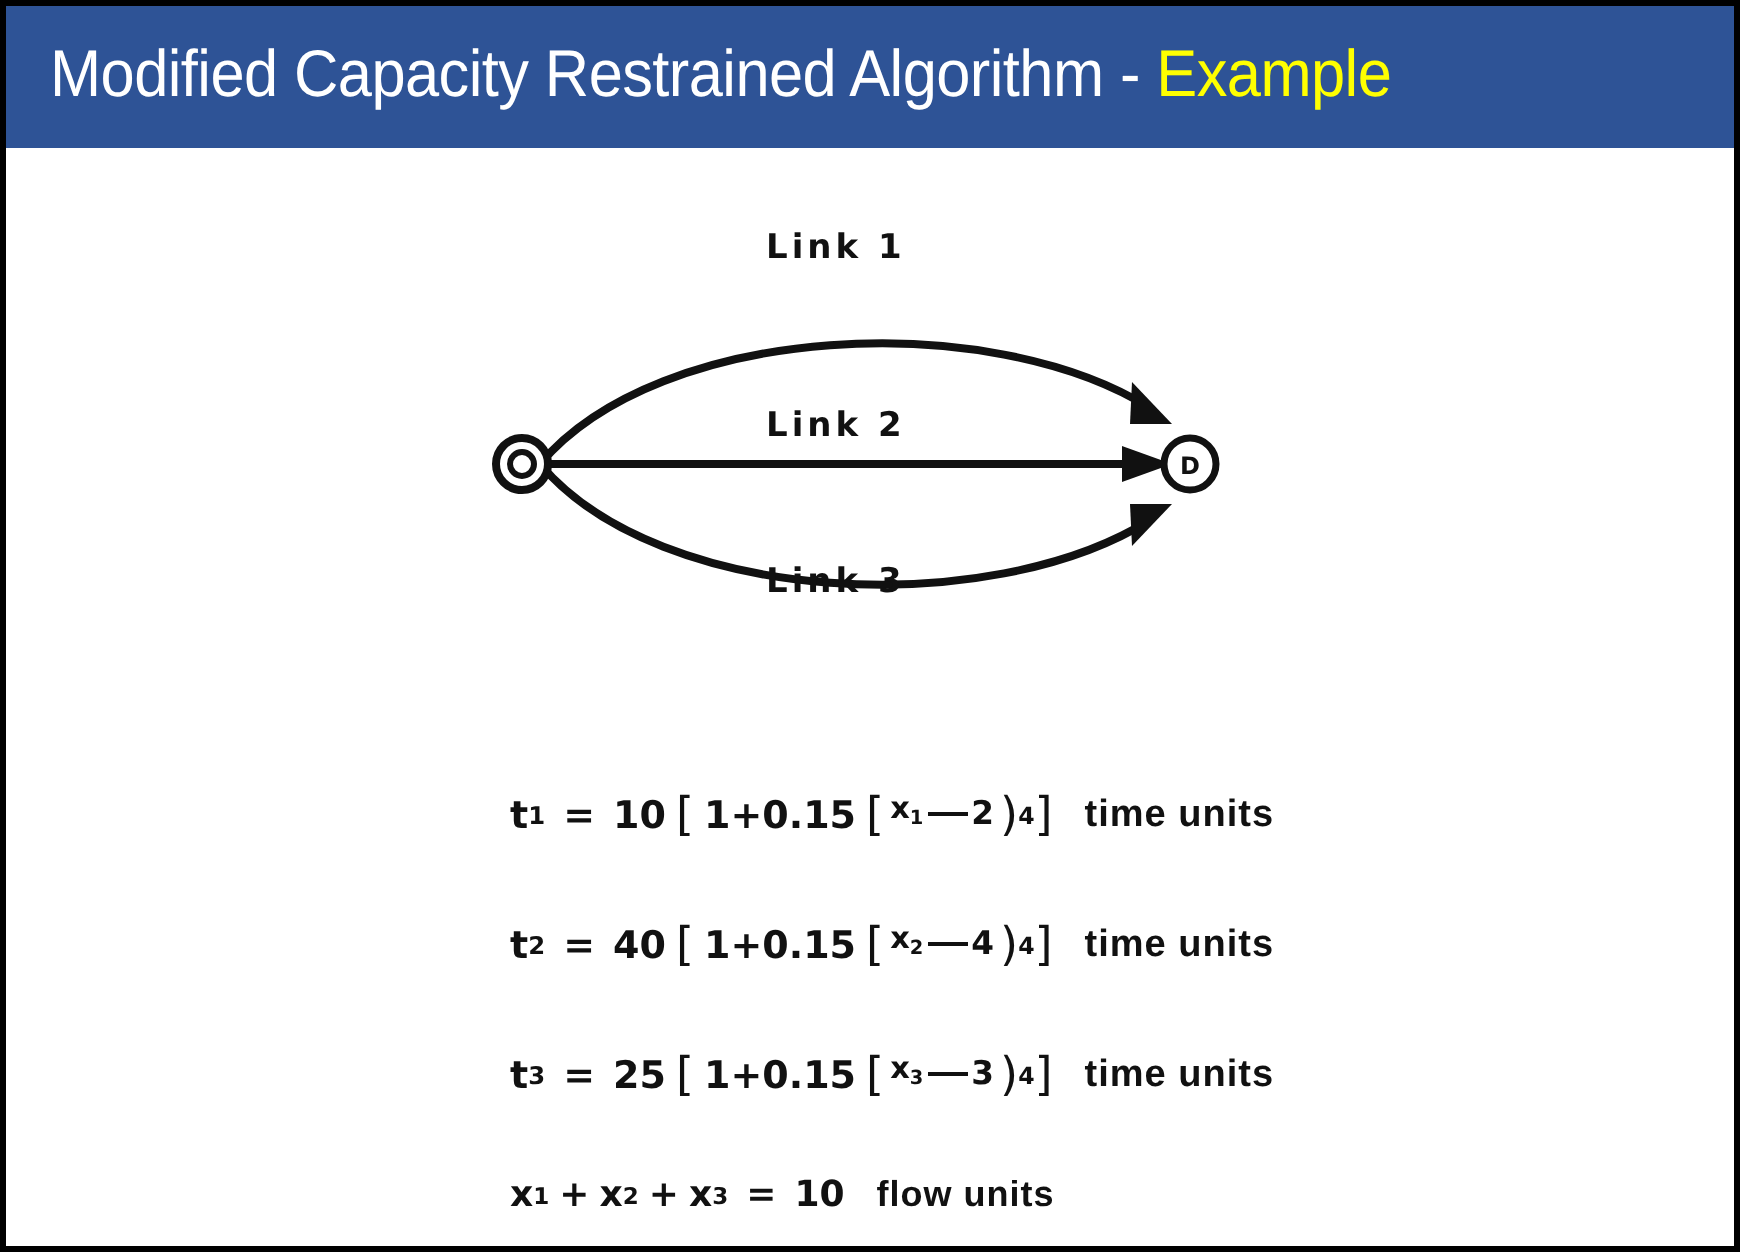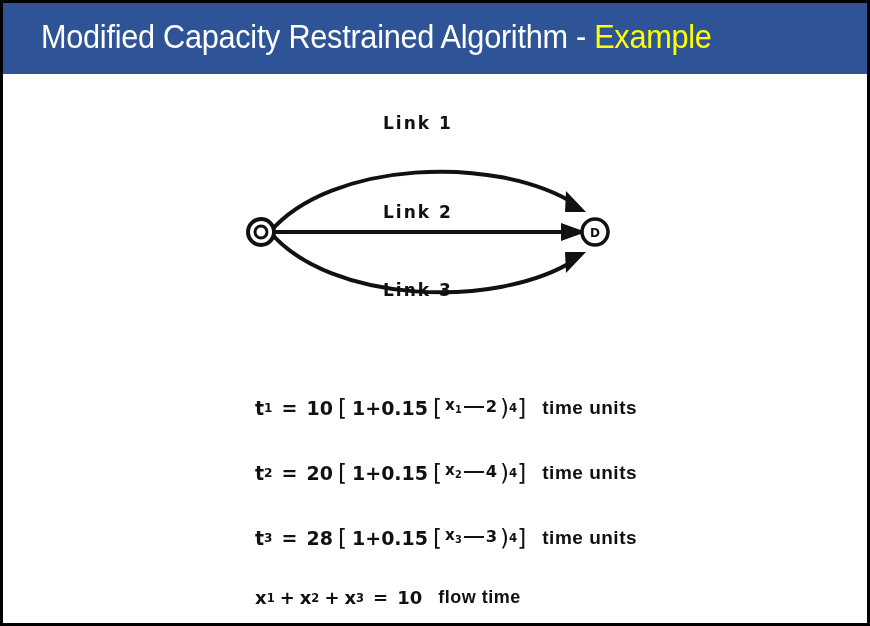--- a/index.html
+++ b/index.html
@@ -23,21 +23,21 @@
   .title-bar {
     position: absolute;
     left: 0px;
     top: -3px;
     width: 864px;
     height: 74px;
     background: #2e5396;
     display: flex;
     align-items: center;
     box-sizing: border-box;
-    padding-left: 38px;
+    padding-left: 22px;
   }
   .title-text {
     font-family: "Liberation Sans", sans-serif;
     font-size: 33px;
     font-weight: 400;
     color: #ffffff;
     letter-spacing: -0.3px;
     white-space: nowrap;
     transform: scaleX(0.93);
     transform-origin: left center;
@@ -200,21 +200,21 @@
       <span class="sp-l"></span>
       <span class="units">time  units</span>
     </div>
 
     <div class="eq-row">
       <span class="tok">t</span>
         <span class="sub">2</span>
       <span class="sp-m"></span>
       <span class="tok">=</span>
       <span class="sp-m"></span>
-      <span class="tok">20</span>
+      <span class="tok">40</span>
       <span class="sp-s"></span>
       <span class="brk">[</span>
       <span class="sp-s"></span>
       <span class="tok">1</span>
         <span class="tok">+</span>
         <span class="tok">0.15</span>
       <span class="sp-s"></span>
       <span class="brk">[</span>
       <span class="frac">
         <span class="num"><span>x</span><span class="sub">2</span></span>
@@ -227,21 +227,21 @@
       <span class="sp-l"></span>
       <span class="units">time  units</span>
     </div>
 
     <div class="eq-row">
       <span class="tok">t</span>
         <span class="sub">3</span>
       <span class="sp-m"></span>
       <span class="tok">=</span>
       <span class="sp-m"></span>
-      <span class="tok">28</span>
+      <span class="tok">25</span>
       <span class="sp-s"></span>
       <span class="brk">[</span>
       <span class="sp-s"></span>
       <span class="tok">1</span>
         <span class="tok">+</span>
         <span class="tok">0.15</span>
       <span class="sp-s"></span>
       <span class="brk">[</span>
       <span class="frac">
         <span class="num"><span>x</span><span class="sub">3</span></span>
@@ -266,17 +266,17 @@
       <span class="sp-s"></span>
       <span class="tok">+</span>
       <span class="sp-s"></span>
       <span class="tok">x</span>
         <span class="sub">3</span>
       <span class="sp-m"></span>
       <span class="tok">=</span>
       <span class="sp-m"></span>
       <span class="tok">10</span>
       <span class="sp-l"></span>
-      <span class="units">flow  time</span>
+      <span class="units">flow  units</span>
     </div>
 
   </div>
 </div>
 
 </body></html>

